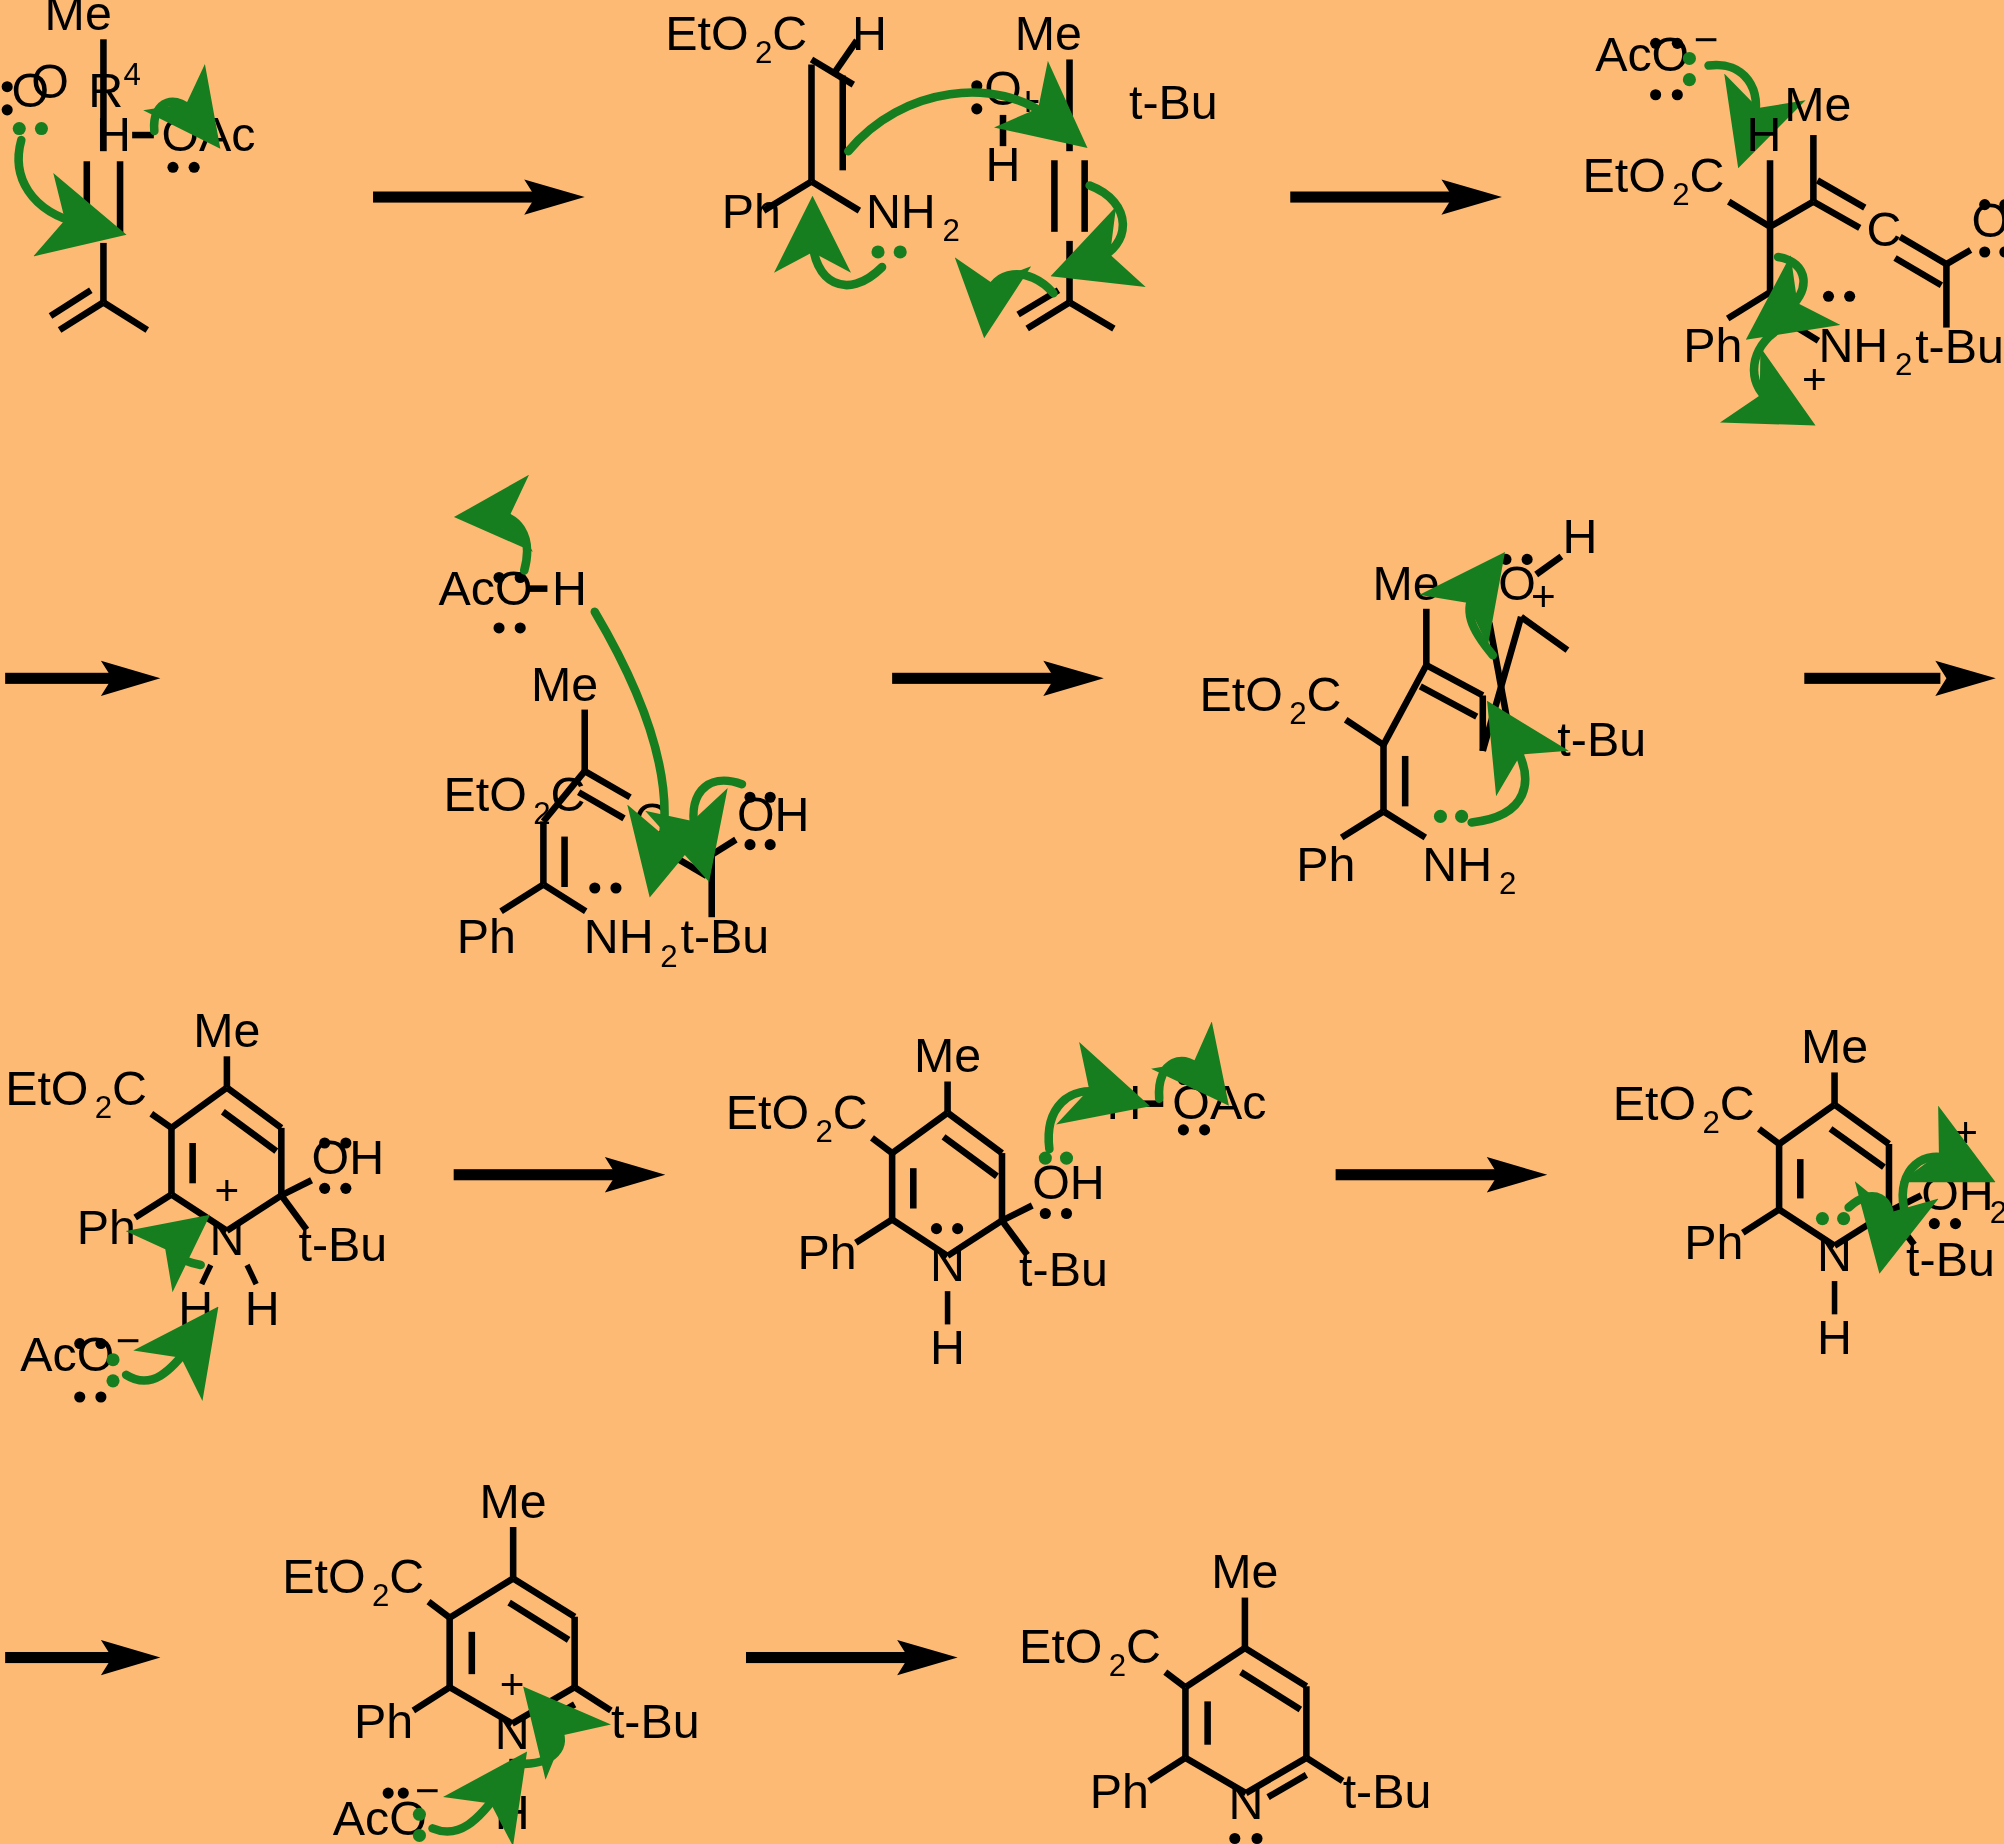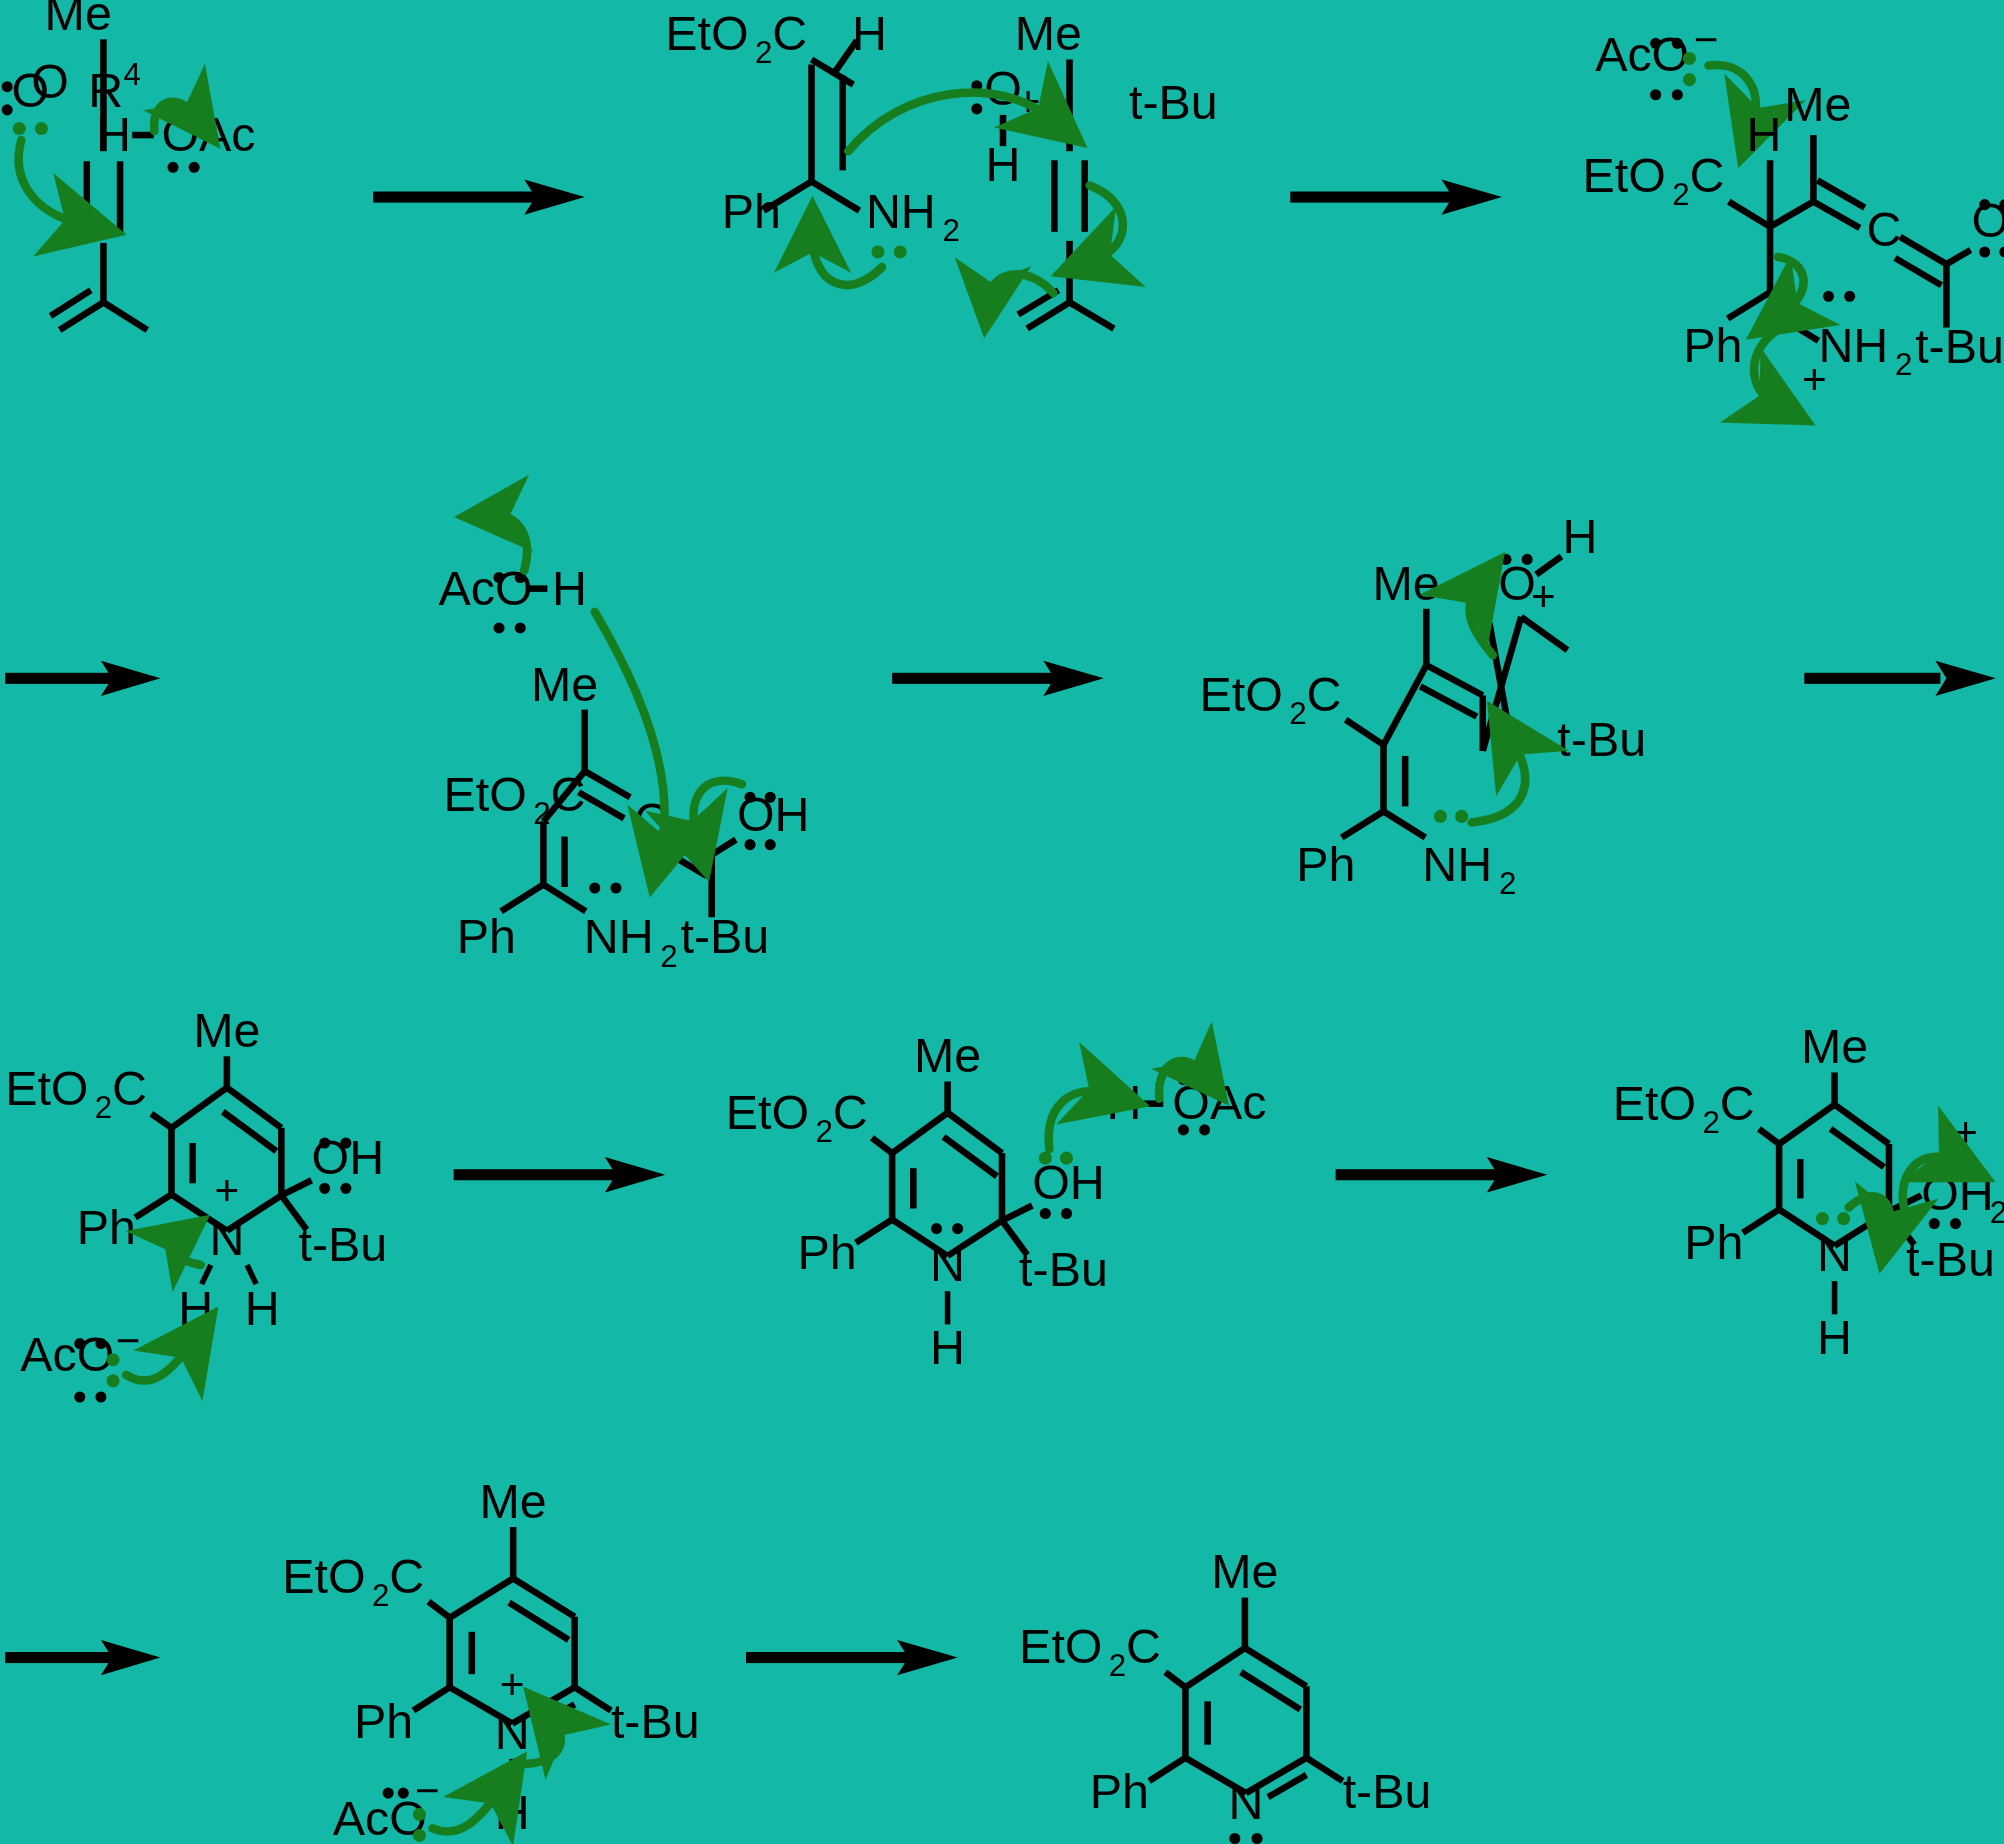--- a/index.html
+++ b/index.html
@@ -1,17 +1,17 @@
 <!DOCTYPE html>
 <html style="font-size:8px"><head>
 <meta charset="utf-8">
 <style>
   html,body{margin:0;padding:0;background:#ffffff;}
   body{font-family:"Liberation Sans", sans-serif;}
-  #sheet{position:relative;width:2005px;height:1844px;background:#14b8a6;overflow:hidden;}
+  #sheet{position:relative;width:2005px;height:1844px;background:#fdba74;overflow:hidden;}
   .scheme-svg{position:absolute;left:0;top:0;width:2005px;height:1844px;}
   .lbl{font-family:"Liberation Sans", sans-serif;font-size:96px;fill:#000;}
   .lbl-sub{font-family:"Liberation Sans", sans-serif;font-size:62px;fill:#000;}
   .bond{stroke:#000;stroke-width:13;stroke-linecap:butt;fill:none;}
   .bond-thin{stroke:#000;stroke-width:11;fill:none;}
   .lp{fill:#000;}
   .lp-g{fill:#177e20;}
   .curve{stroke:#177e20;stroke-width:17;fill:none;stroke-linecap:round;}
   .rxnarrow{fill:#000;}
   .charge{font-family:"Liberation Sans", sans-serif;font-size:84px;fill:#000;}

